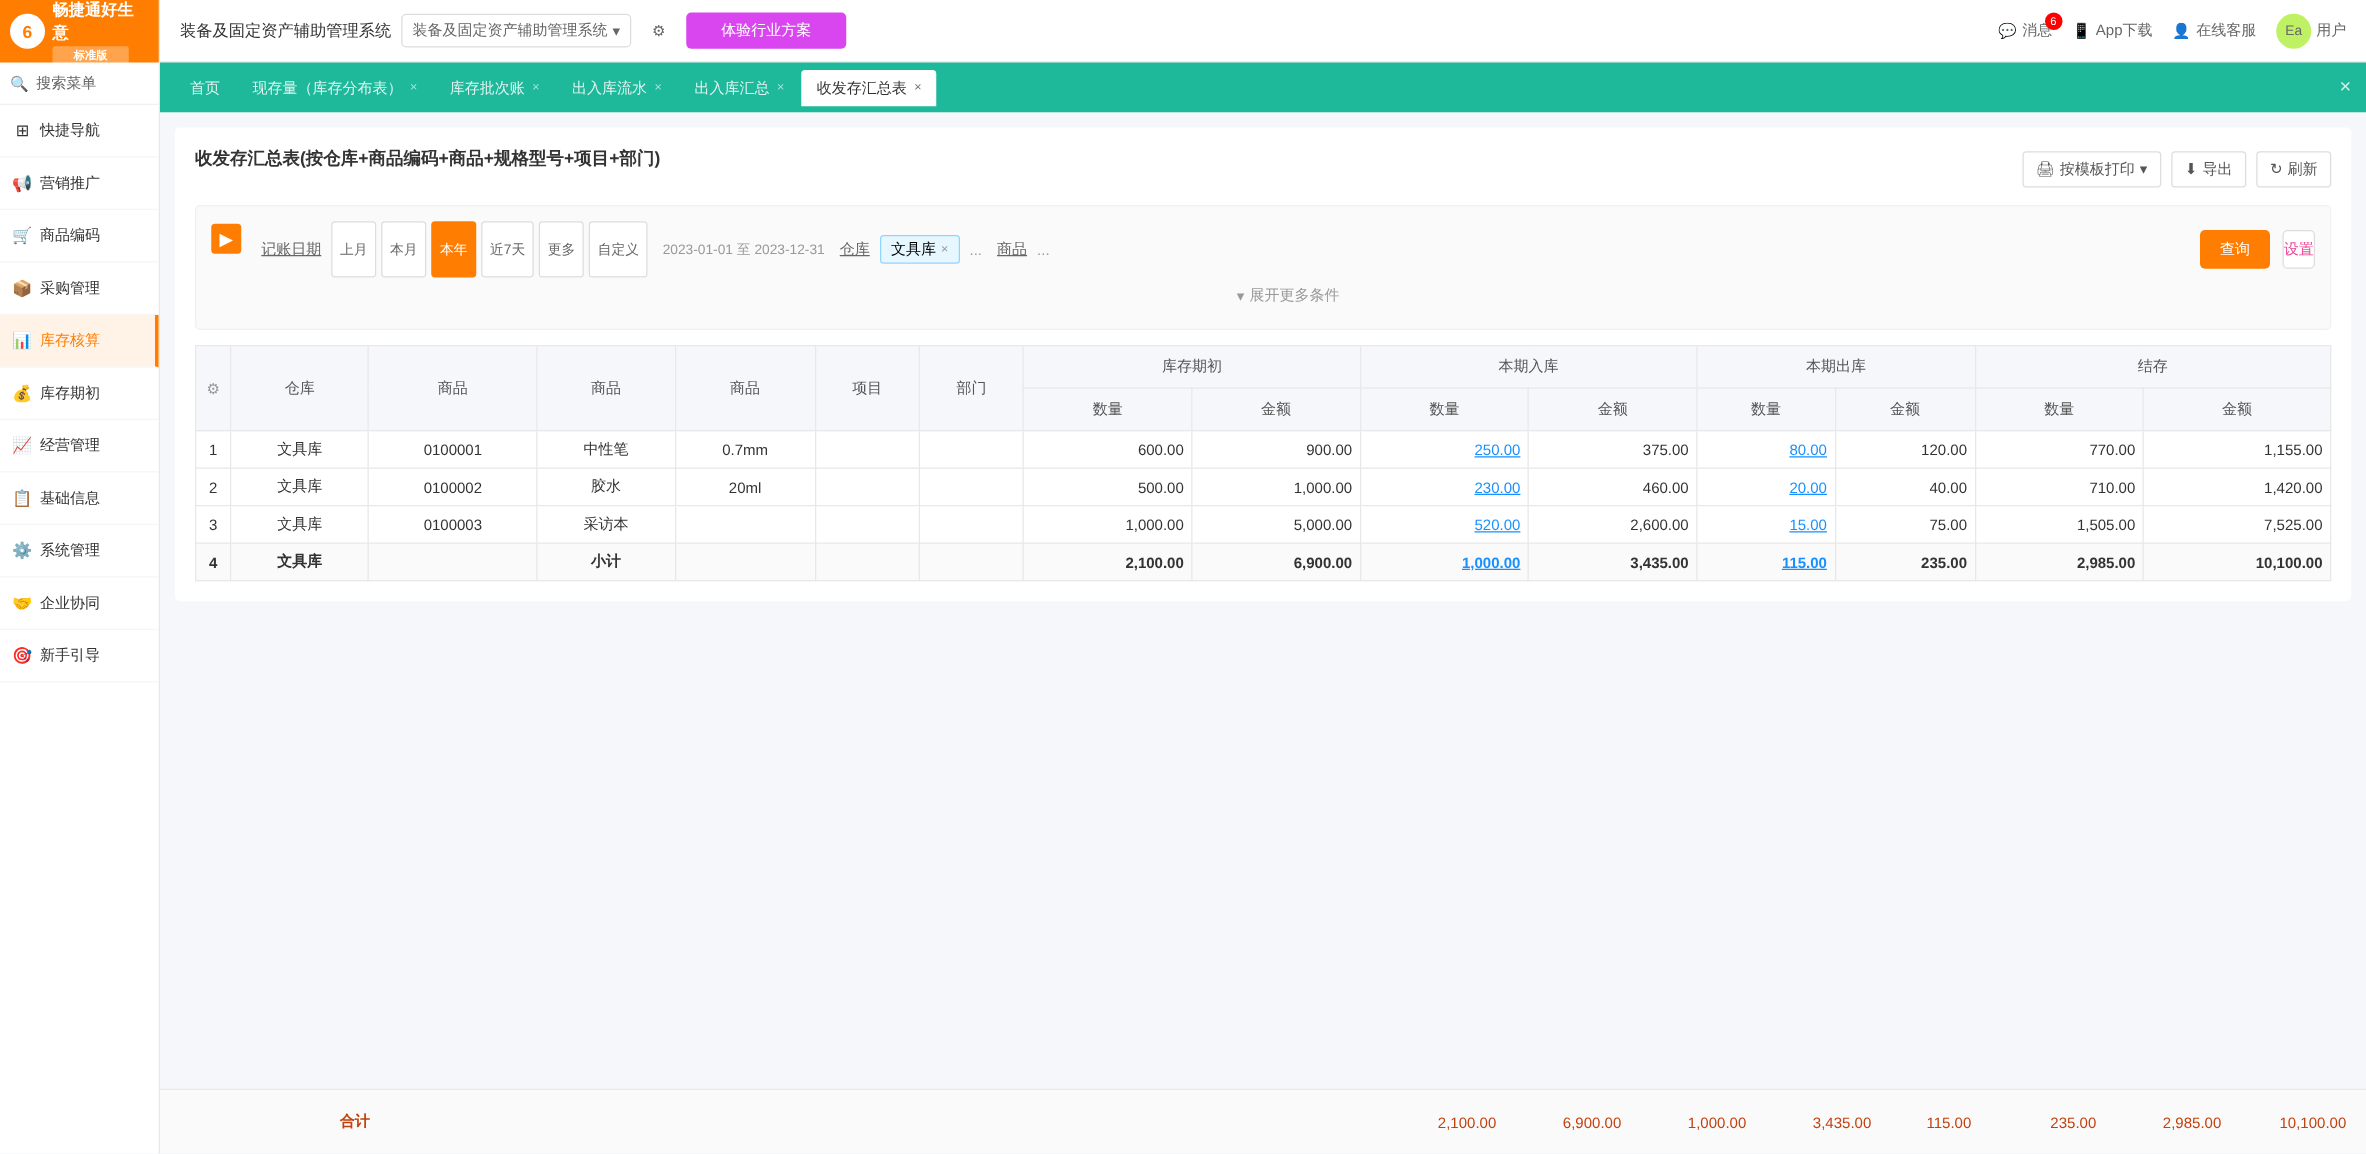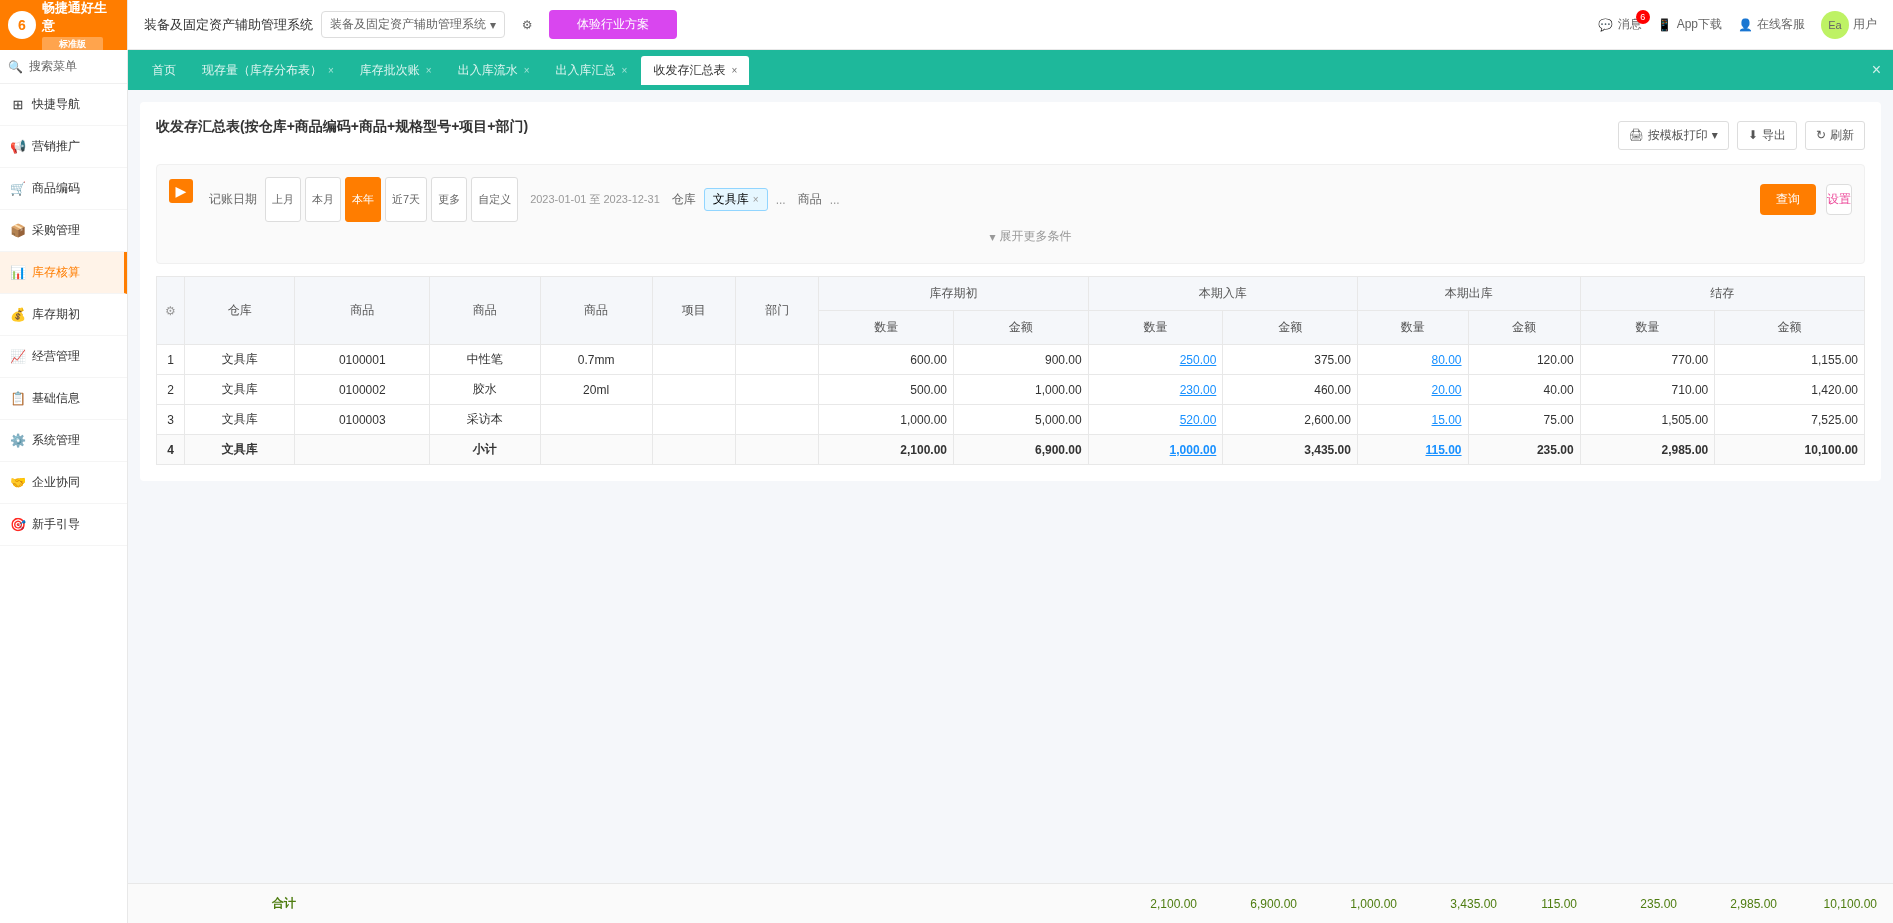--- a/index.html
+++ b/index.html
@@ -42,21 +42,21 @@
     .page-card { background: white; border-radius: 4px; padding: 16px; }
 
     
     .page-title { font-size: 14px; font-weight: bold; color: #333; margin-bottom: 16px; }
 
     
     .filter-bar { display: flex; align-items: flex-start; gap: 16px; margin-bottom: 12px; padding: 12px; background: #fafafa; border: 1px solid #f0f0f0; border-radius: 4px; }
     .filter-expand-btn { width: 24px; height: 24px; background: #ff7d00; color: white; border: none; border-radius: 3px; cursor: pointer; font-size: 14px; display: flex; align-items: center; justify-content: center; flex-shrink: 0; margin-top: 2px; }
     .filter-row { display: flex; align-items: center; flex-wrap: wrap; gap: 12px; flex: 1; }
     .filter-group { display: flex; align-items: center; gap: 8px; }
-    .filter-label { color: #666; font-size: 12px; white-space: nowrap; }
+    .filter-label { color: #666; font-size: 12px; white-space: nowrap; text-decoration: underline; }
     .date-shortcuts { display: flex; align-items: center; gap: 4px; }
     .date-btn { padding: 14px 6px; border: 1px solid #ddd; border-radius: 3px; cursor: pointer; font-size: 11px; color: #666; background: white; }
     .date-btn.active { background: #ff7d00; color: white; border-color: #ff7d00; }
     .date-range { font-size: 11px; color: #999; margin-left: 4px; }
     .warehouse-tag { display: flex; align-items: center; gap: 4px; padding: 2px 8px; background: #e6f7ff; border: 1px solid #91d5ff; border-radius: 3px; font-size: 12px; }
     .tag-close { cursor: pointer; color: #999; font-size: 10px; }
     .filter-more { color: #999; font-size: 12px; cursor: pointer; }
     .btn-query { background: #ff7d00; color: white; padding: 6px 16px; border: none; border-radius: 4px; cursor: pointer; font-size: 12px; }
     .btn-settings { background: white; color: #ec4899; padding: 6px 0; border: 1px solid #ddd; border-radius: 4px; cursor: pointer; font-size: 12px; }
 
@@ -67,21 +67,21 @@
     
     .data-table { width: 100%; border-collapse: collapse; font-size: 12px; }
     .data-table th { background: #f5f7fa; border: 1px solid #e8e8e8; padding: 8px 6px; text-align: center; color: #555; font-weight: normal; white-space: nowrap; }
     .data-table td { border: 1px solid #e8e8e8; padding: 6px; text-align: center; color: #333; white-space: nowrap; }
     .data-table .bold-row td { font-weight: bold; background: #fafafa; }
     .data-table .number { text-align: right; }
     .data-table .link { color: #1890ff; text-decoration: underline; cursor: pointer; }
     .settings-col { width: 28px; }
 
     
-    .footer-bar { height: 40px; background: #fafafa; border-top: 1px solid #e8e8e8; display: flex; align-items: center; padding: 0 16px; font-size: 12px; color: #4d7c0f; }
+    .footer-bar { height: 52px; background: #fafafa; border-top: 1px solid #e8e8e8; display: flex; align-items: center; padding: 0 16px; font-size: 12px; color: #c2410c; }
     .footer-bar .total-label { font-weight: bold; margin-right: 20px; }
 
     .col-settings-icon { cursor: pointer; color: #999; }
   </style>
 </head>
 <body>
 
 <div class="sidebar">
   <div class="sidebar-logo">
     <div class="logo-icon">6</div>

